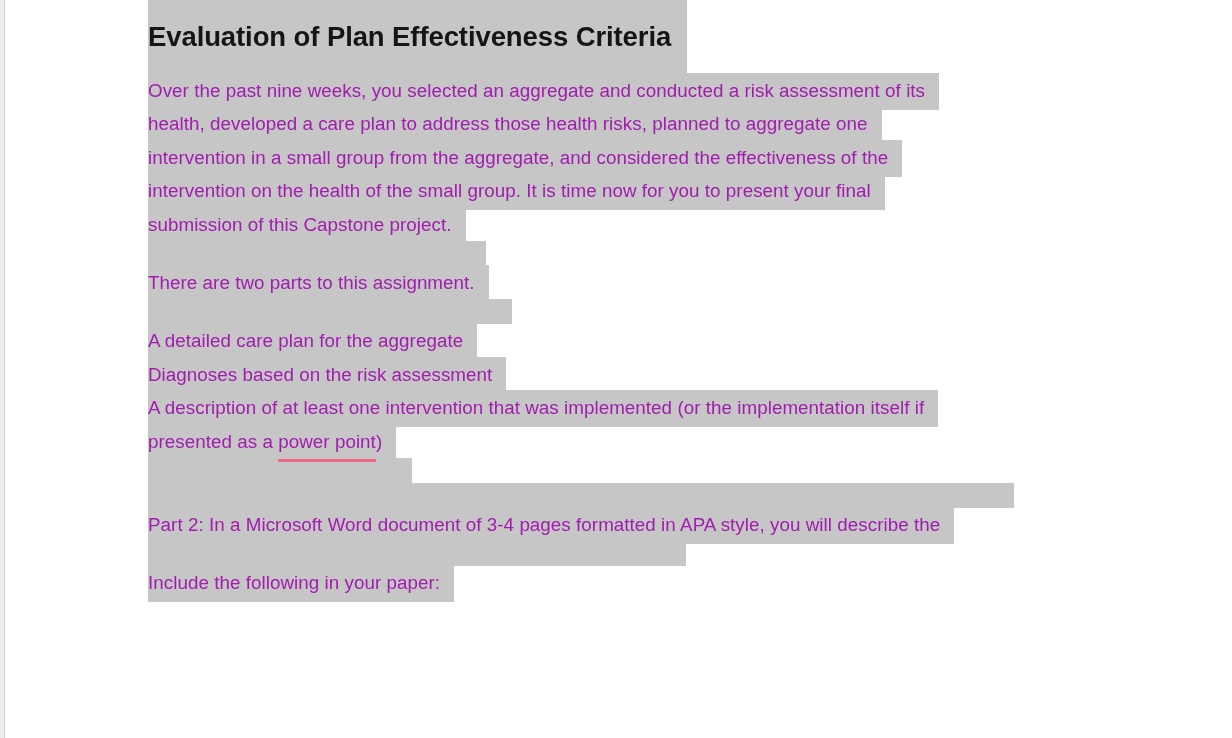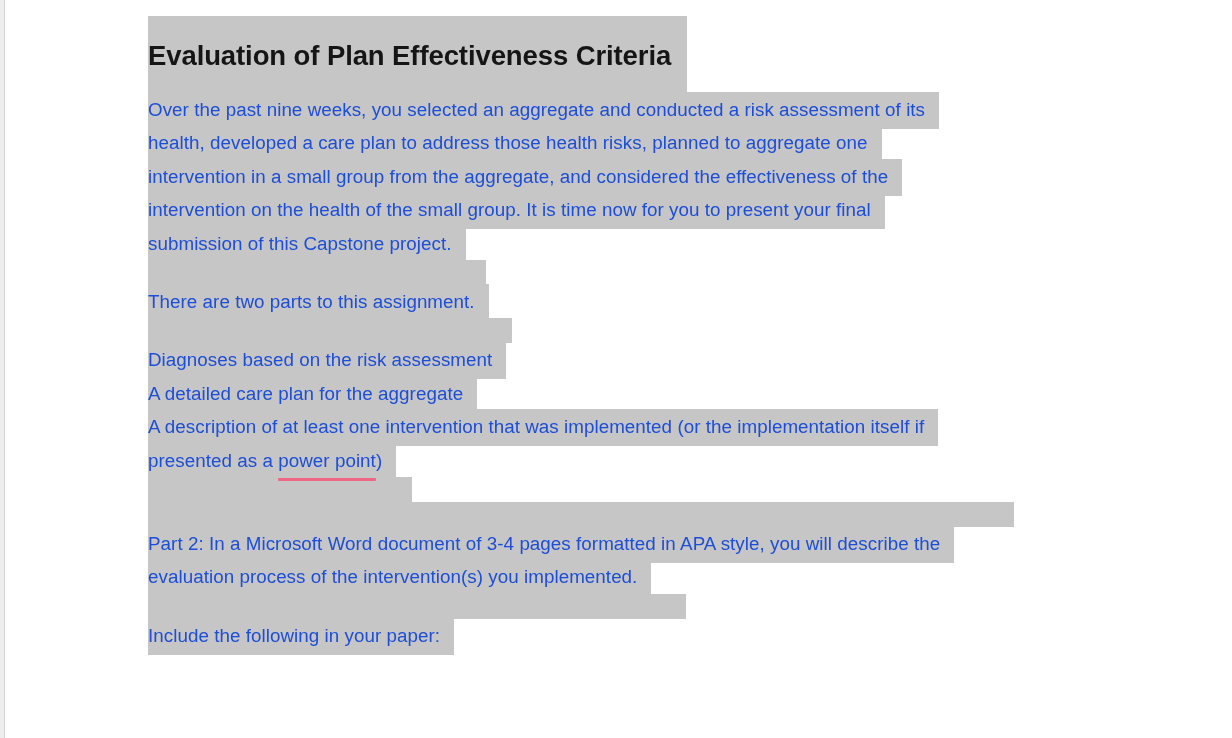--- a/index.html
+++ b/index.html
@@ -42,39 +42,38 @@
     top: 0;
     width: 1070px;
   }
 
   
   .line {
     display: block;
     white-space: nowrap;
     line-height: 33.4px;
     height: 33.4px;
-    color: #1d4ed8;
+    color: #a21caf;
     font-size: 18.8px;
     letter-spacing: 0.05px;
   }
   .line > .hl {
     background: #c6c6c6;
     display: inline;
     box-decoration-break: clone;
     -webkit-box-decoration-break: clone;
     padding: 7px 0 9px 0;
   }
 
   
   .hline {
     display: block;
     white-space: nowrap;
     height: 74px;
     line-height: 74px;
-    margin-top: 19px;
   }
   .hline > .hl {
     background: #c6c6c6;
     font-size: 27.5px;
     font-weight: bold;
     color: #151515;
     letter-spacing: -0.1px;
     padding: 24px 16px 26px 0;
   }
 
@@ -147,46 +146,43 @@
         <span class="hl pad-r-sm">There are two parts to this assignment.</span>
       </div>
       <div class="tail">
         <span class="hl" style="width:364px"></span>
       </div>
     </div>
 
 
     <div>
       <div class="line">
-        <span class="hl pad-r-sm">Diagnoses based on the risk assessment</span>
+        <span class="hl pad-r-sm">A detailed care plan for the aggregate</span>
       </div>
       <div class="line">
-        <span class="hl pad-r-sm">A detailed care plan for the aggregate</span>
+        <span class="hl pad-r-sm">Diagnoses based on the risk assessment</span>
       </div>
       <div class="line">
         <span class="hl pad-r-sm">A description of at least one intervention that was implemented (or the implementation itself if</span>
       </div>
       <div class="line">
         <span class="hl pad-r-sm"><span>presented as a </span><span class="spell">power point</span><span>)</span></span>
       </div>
       <div class="tail">
         <span class="hl" style="width:264px"></span>
       </div>
       <div class="tail">
         <span class="hl" style="width:866px"></span>
       </div>
     </div>
 
     <div>
       <div class="line">
         <span class="hl pad-r-sm">Part 2: In a Microsoft Word document of 3-4 pages formatted in APA style, you will describe the</span>
       </div>
-      <div class="line">
-        <span class="hl pad-r-sm">evaluation process of the intervention(s) you implemented.</span>
-      </div>
       <div class="tail">
         <span class="hl" style="width:538px"></span>
       </div>
     </div>
 
     <div>
       <div class="line">
         <span class="hl pad-r-sm">Include the following in your paper:</span>
       </div>
     </div>

